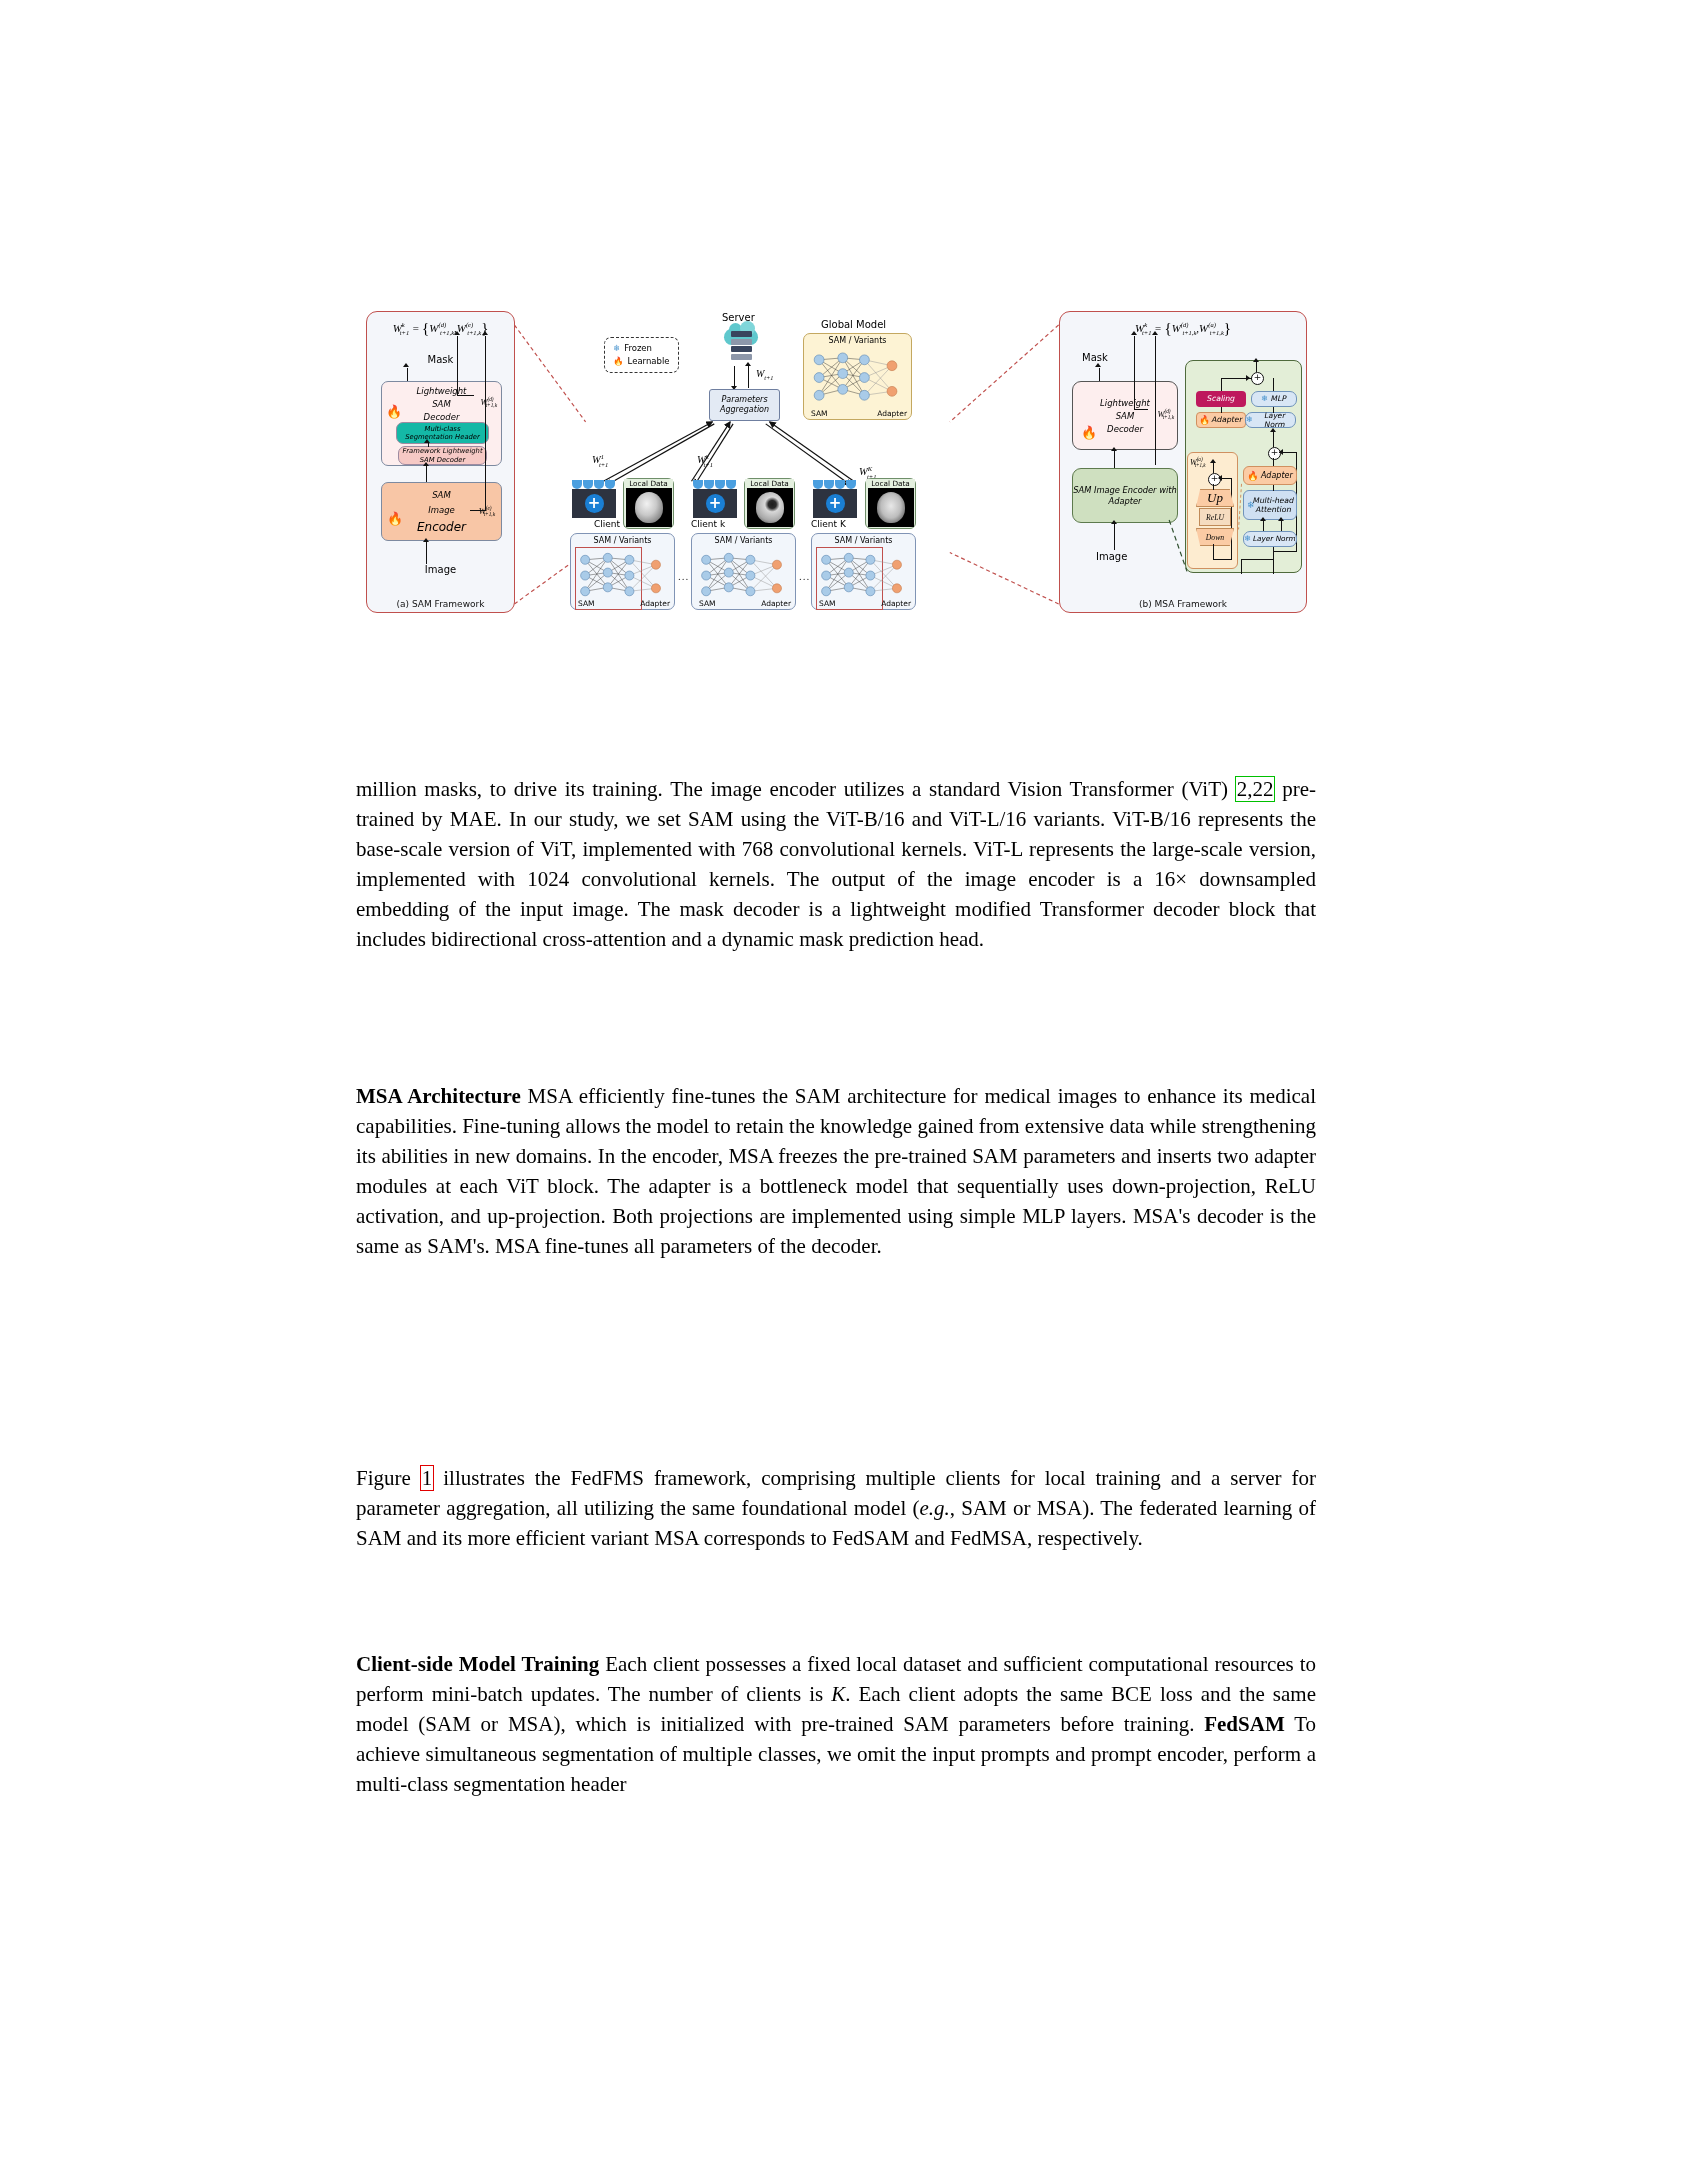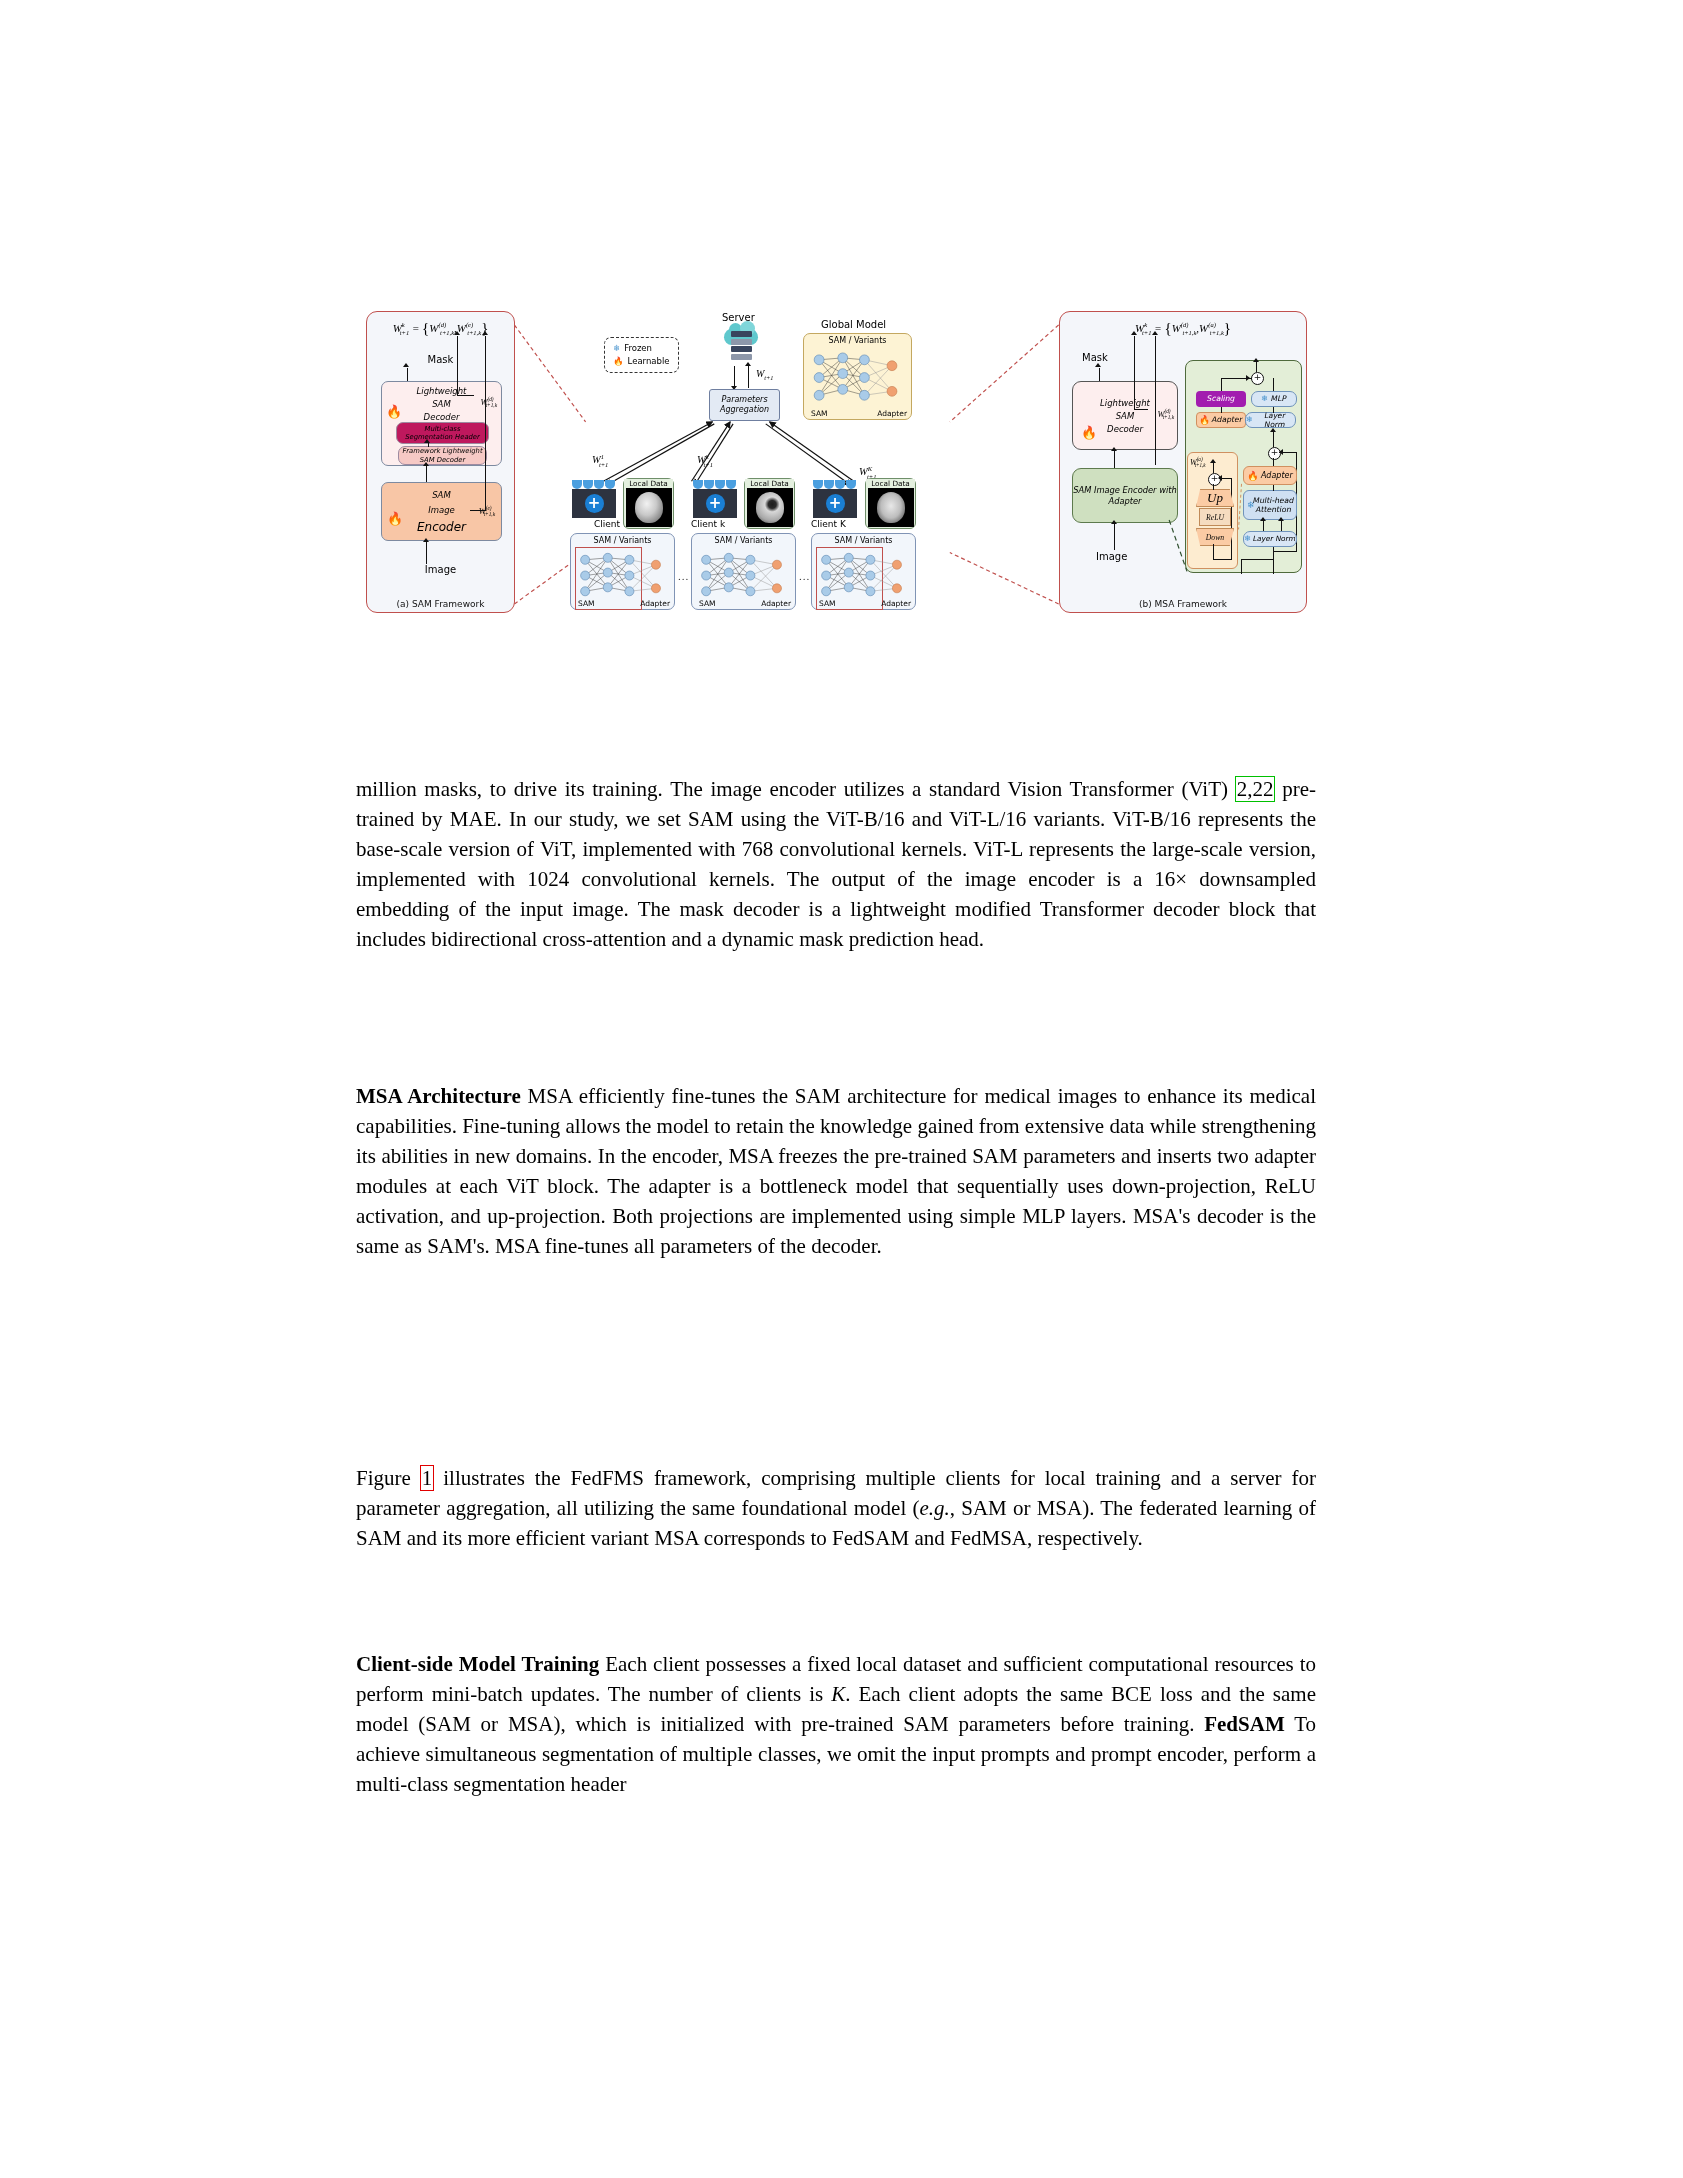--- a/index.html
+++ b/index.html
@@ -145,21 +145,21 @@
 
       <div class="blk" id="a-decoder" style="left:14px;top:69px;width:121px;height:85px;background:#fdeeee;border:1.1px solid #7d8aa0;">
         <div class="flame" style="position:absolute;left:4px;top:22px;font-size:13px;">🔥</div>
         <div style="position:absolute;left:0;top:4px;width:100%;font-size:8.5px;font-style:italic;text-align:center;">Lightweight</div>
         <div style="position:absolute;left:0;top:17px;width:100%;font-size:8.5px;font-style:italic;text-align:center;">SAM</div>
         <div style="position:absolute;left:0;top:30px;width:100%;font-size:8.5px;font-style:italic;text-align:center;">Decoder</div>
         <div class="lbl" style="right:4px;top:14px;font-family:'Liberation Serif',serif;font-style:italic;font-size:8.4px;">
           <i>W</i><sup style="font-size:5.3px;">(d)</sup><sub style="font-size:5.3px;margin-left:-8px;">t+1,k</sub>
         </div>
 
-        <div class="blk" style="left:14px;top:40px;width:93px;height:22px;background:#be185d;border:1px solid #9d8aa0;">
+        <div class="blk" style="left:14px;top:40px;width:93px;height:22px;background:#14b8a6;border:1px solid #9d8aa0;">
           <div style="font-size:6.8px;font-style:italic;">Multi-class</div>
           <div style="font-size:6.8px;font-style:italic;">Segmentation Header</div>
         </div>
 
         <div class="blk" style="left:16px;top:64px;width:89px;height:19px;background:#f6c9c5;border:1px solid #9d8aa0;">
           <div style="font-size:6.8px;font-style:italic;">Framework Lightweight</div>
           <div style="font-size:6.8px;font-style:italic;">SAM Decoder</div>
         </div>
         <div class="vline" style="left:46px;top:61px;height:4px;"></div>
         <div class="arrow-up" style="left:42px;top:57px;"></div>
@@ -463,21 +463,21 @@
       <div class="vline" style="left:95px;top:24px;height:129px;"></div>
       <div class="arrow-up" style="left:92px;top:19px;"></div>
 
       <div style="position:absolute;left:125px;top:48px;width:117px;height:213px;
                   background:#e3eed7;border:1.2px solid #4f6a3c;border-radius:8px;box-sizing:border-box;">
 
         <div class="plus" style="left:65px;top:11px;">+</div>
         <div class="vline" style="left:70px;top:0px;height:11px;"></div>
         <div class="arrow-up" style="left:67px;top:-3px;"></div>
 
-        <div class="blk" style="left:10px;top:30px;width:50px;height:16px;background:#a21caf;border-radius:4px;justify-content:center;">
+        <div class="blk" style="left:10px;top:30px;width:50px;height:16px;background:#be185d;border-radius:4px;justify-content:center;">
           <span style="color:#fff;font-size:7.7px;font-style:italic;">Scaling</span>
         </div>
         <div class="blk" style="left:10px;top:51px;width:50px;height:16px;background:#fbcba4;border:1px solid #d09060;border-radius:4px;">
           <div style="display:flex;align-items:center;gap:1px;">
             <span class="flame" style="font-size:9px;">🔥</span>
             <span style="font-size:7.7px;font-style:italic;">Adapter</span>
           </div>
         </div>
         <div class="vline" style="left:35px;top:46px;height:6px;"></div>
         <div class="vline" style="left:35px;top:17px;height:13px;"></div>

